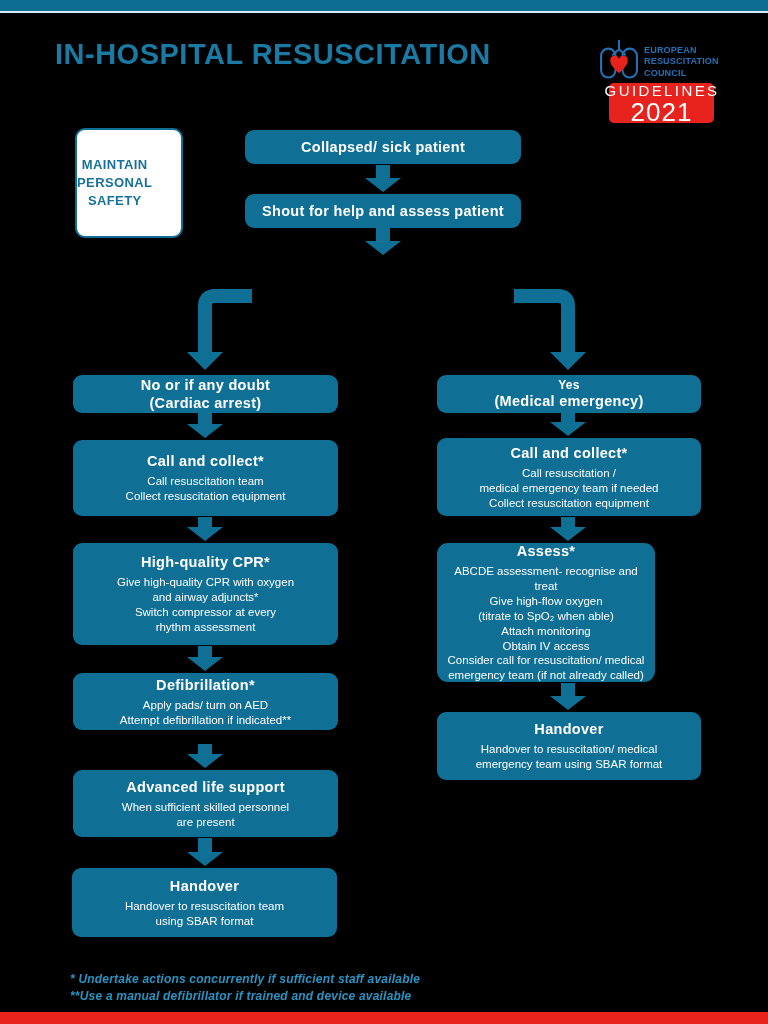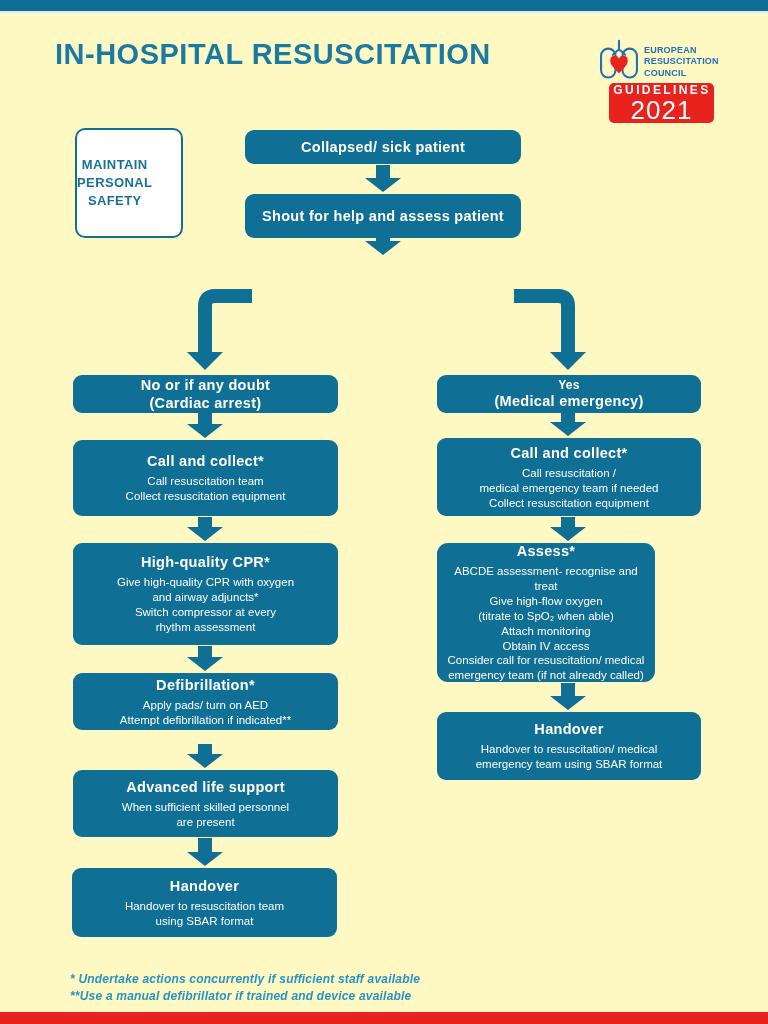--- a/index.html
+++ b/index.html
@@ -1,52 +1,52 @@
 <!DOCTYPE html>
 <html><head>
 <meta charset="utf-8">
 <style>
   html,body{margin:0;padding:0;background:#ffffff;}
-  .page{position:relative;width:768px;height:1024px;background:#fef9c3;overflow:hidden;
+  .page{position:relative;width:768px;height:1024px;background:#000000;overflow:hidden;
         font-family:"Liberation Sans", sans-serif;}
   .topbar{position:absolute;left:0;top:0;width:768px;height:11px;background:#0d6d92;}
   .topbar-edge{position:absolute;left:0;top:11px;width:768px;height:2px;background:#d6ecf4;}
   .bottombar{position:absolute;left:0;top:1012px;width:768px;height:12px;background:#e8231d;}
 
   .page-title{position:absolute;left:55px;top:38px;font-size:29px;font-weight:800;
               color:#1b7aa4;letter-spacing:.5px;white-space:nowrap;}
 
   
   .logo{position:absolute;left:598px;top:38px;width:120px;}
   .logo-row{display:flex;align-items:center;}
   .org-name{font-size:9px;font-weight:bold;color:#2470b5;line-height:1.25;
             letter-spacing:.2px;white-space:pre-line;margin-left:4px;}
   .banner{position:absolute;left:609px;top:83px;width:105px;height:40px;background:#e8231d;
           border-radius:5px;display:flex;flex-direction:column;align-items:center;
           justify-content:center;color:#fff;}
-  .banner-label{font-size:12px;font-weight:bold;letter-spacing:2.4px;margin-left:1px;}
+  .banner-label{font-size:15px;font-weight:normal;letter-spacing:2.4px;margin-left:1px;}
   .banner-year{font-size:26px;font-weight:400;line-height:1;letter-spacing:1px;}
 
   
   .safety{position:absolute;left:75px;top:128px;width:108px;height:110px;border:2.5px solid #0f6f95;
           border-radius:10px;display:flex;align-items:center;justify-content:flex-start;
           text-align:center;box-sizing:border-box;background:#fff;}
   .safety span{font-size:13px;font-weight:bold;color:#19719b;line-height:1.4;
                letter-spacing:.4px;white-space:pre-line;}
 
   
   .node{position:absolute;background:#0f6f95;color:#fff;border-radius:9px;box-sizing:border-box;
         display:flex;flex-direction:column;align-items:center;justify-content:center;
         text-align:center;padding:6px 10px;z-index:2;}
   .node .t{font-weight:bold;font-size:14.5px;letter-spacing:.3px;white-space:pre-line;line-height:1.25;}
   .node .b{font-size:11.5px;line-height:1.3;white-space:pre-line;margin-top:4px;}
   .node .t-sm{font-weight:bold;font-size:12px;letter-spacing:.3px;line-height:1.2;}
 
   .n-collapsed{left:245px;top:130px;width:276px;height:34px;}
-  .n-shout{left:245px;top:194px;width:276px;height:44px;}
+  .n-shout{left:245px;top:194px;width:276px;height:34px;}
   .n-signs{left:247px;top:257px;width:272px;height:98px;border-radius:13px;}
   .n-signs .t{font-size:16px;}
   .n-lhead{left:73px;top:375px;width:265px;height:38px;padding:3px 10px;}
   .n-rhead{left:437px;top:375px;width:264px;height:38px;padding:3px 10px;}
   .n-lcall{left:73px;top:440px;width:265px;height:76px;}
   .n-rcall{left:437px;top:438px;width:264px;height:78px;}
   .n-cpr{left:73px;top:543px;width:265px;height:102px;}
   .n-assess{left:437px;top:543px;width:218px;height:139px;border-radius:11px;}
   .n-defib{left:73px;top:673px;width:265px;height:57px;}
   .n-rhand{left:437px;top:712px;width:264px;height:68px;}

